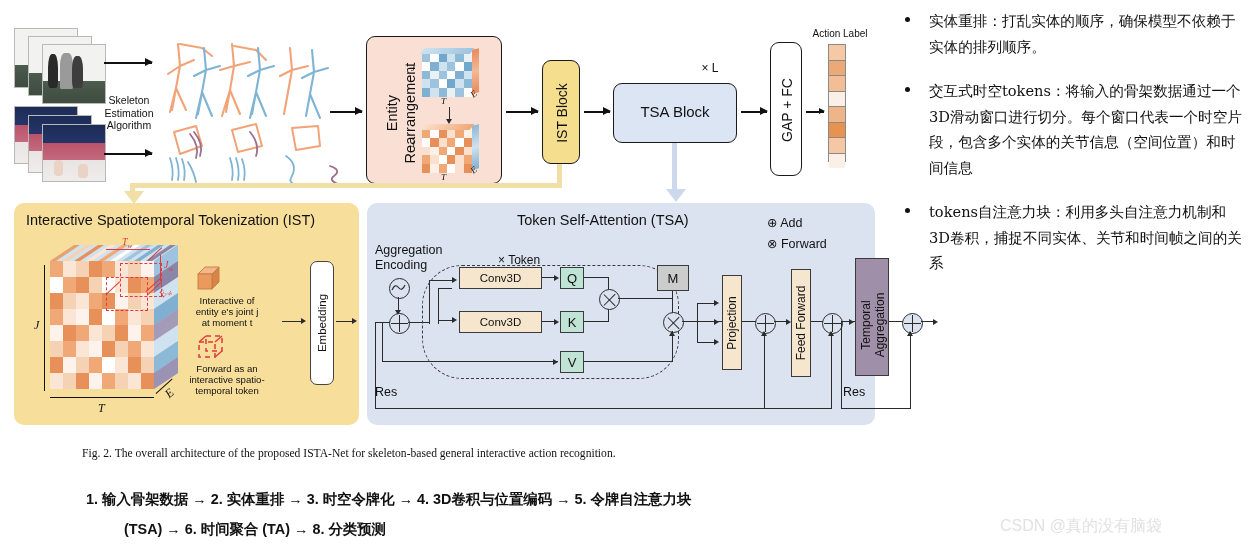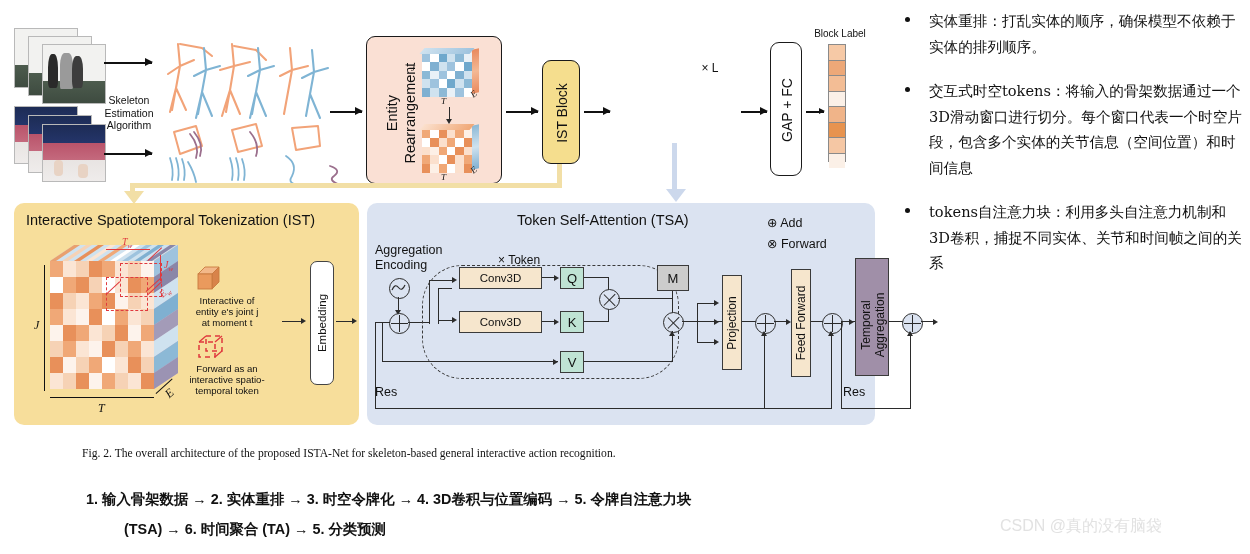--- a/index.html
+++ b/index.html
@@ -246,31 +246,34 @@
   </div>
 
   <div class="arrow-h" style="left:506px;top:111px;width:32px;"></div>
 
   <div class="rbox" style="left:542px;top:60px;width:38px;height:104px;background:#f5de8e;">
     <div class="vtext" style="left:-24px;top:44px;width:86px;text-align:center;font-size:14px;">IST Block</div>
   </div>
 
   <div class="arrow-h" style="left:584px;top:111px;width:26px;"></div>
 
+  <div class="rbox" style="left:613px;top:83px;width:124px;height:60px;background:#dce5f3;">
+    <div style="position:absolute;left:0;top:19px;width:100%;text-align:center;font-size:15px;">TSA Block</div>
+  </div>
   <div class="lbl" style="left:690px;top:62px;width:40px;font-size:12px;">× L</div>
 
   <div class="arrow-h" style="left:741px;top:111px;width:26px;"></div>
 
   <div class="rbox" style="left:770px;top:42px;width:32px;height:134px;background:#ffffff;">
     <div class="vtext" style="left:-32px;top:59px;width:96px;text-align:center;font-size:14px;">GAP + FC</div>
   </div>
 
   <div class="arrow-h thin" style="left:806px;top:111px;width:18px;"></div>
 
-  <div class="lbl" style="left:795px;top:28px;width:90px;font-size:10px;">Block Label</div>
+  <div class="lbl" style="left:795px;top:28px;width:90px;font-size:10px;">Action Label</div>
   <div class="abs" style="left:828px;top:44px;width:16px;height:116px;border:1px solid #8a8a8a;">
     <div style="height:12.5%;background:#f6c9a6;border-bottom:1px solid #8a8a8a;"></div>
     <div style="height:12.5%;background:#eda878;border-bottom:1px solid #8a8a8a;"></div>
     <div style="height:12.5%;background:#f3bd95;border-bottom:1px solid #8a8a8a;"></div>
     <div style="height:12.5%;background:#fbf0e7;border-bottom:1px solid #8a8a8a;"></div>
     <div style="height:12.5%;background:#f0b489;border-bottom:1px solid #8a8a8a;"></div>
     <div style="height:12.5%;background:#e7934f;border-bottom:1px solid #8a8a8a;"></div>
     <div style="height:12.5%;background:#f5c7a4;border-bottom:1px solid #8a8a8a;"></div>
     <div style="height:12.5%;background:#fbf0e7;"></div>
   </div>
@@ -572,21 +575,21 @@
     <div class="line" style="left:474px;top:205px;width:70px;height:1.4px;"></div>
     <div class="line" style="left:543px;top:129px;width:1.4px;height:77px;"></div>
     <div class="arrowtip up" style="left:540px;top:128px;"></div>
   </div>
 
   <div id="caption">Fig. 2.   The overall architecture of the proposed ISTA-Net for skeleton-based general interactive action recognition.</div>
 </div>
 
 <div id="steps">
   <div><b>1. 输入骨架数据 → 2. 实体重排 → 3. 时空令牌化 → 4. 3D卷积与位置编码 → 5. 令牌自注意力块</b></div>
-  <div style="padding-left:38px;"><b>(TSA) → 6. 时间聚合 (TA) → 5. 分类预测</b></div>
+  <div style="padding-left:38px;"><b>(TSA) → 6. 时间聚合 (TA) → 8. 分类预测</b></div>
 </div>
 
 <div id="bullets">
   <div class="bullet">
     <span class="dot"></span>
     <span>实体重排：打乱实体的顺序，确保模型不依赖于实体的排列顺序。</span>
   </div>
   <div class="bullet">
     <span class="dot"></span>
     <span>交互式时空tokens：将输入的骨架数据通过一个3D滑动窗口进行切分。每个窗口代表一个时空片段，包含多个实体的关节信息（空间位置）和时间信息</span>

